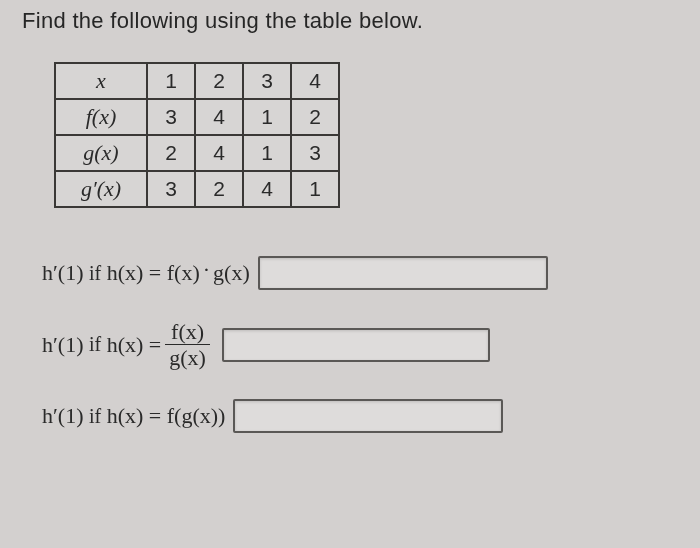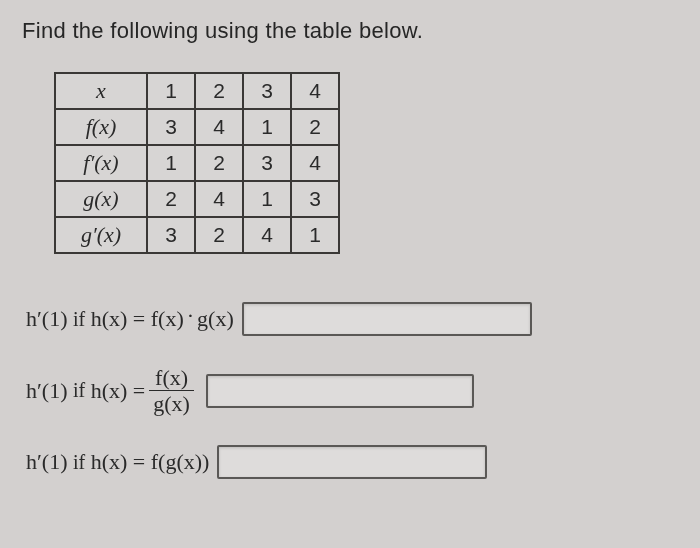--- a/index.html
+++ b/index.html
@@ -6,21 +6,21 @@
   html, body {
     margin: 0;
     padding: 0;
     width: 700px;
     height: 548px;
     background: #d3d0cf;
     font-family: Georgia, 'Times New Roman', serif;
     color: #2a2a2a;
   }
   .page {
-    padding: 18px 22px;
+    padding: 8px 22px;
     position: relative;
   }
   .prompt {
     font-size: 22px;
     margin-bottom: 28px;
     letter-spacing: 0.3px;
     font-family: Verdana, Geneva, sans-serif;
     color: #262626;
   }
   .tbl-wrap {
@@ -41,21 +41,21 @@
     font-family: Verdana, Geneva, sans-serif;
   }
   table.data td.rowhdr {
     min-width: 92px;
     font-family: 'Times New Roman', serif;
     font-style: italic;
     font-size: 22px;
   }
   .mathvar { font-style: italic; font-family:'Times New Roman',serif; }
   .fn { font-family:'Times New Roman',serif; }
-  .questions { margin-left: 4px; text-align: right; }
+  .questions { margin-left: 20px; text-align: right; }
   .qrow {
     display: flex;
     align-items: center;
     margin-bottom: 30px;
     font-size: 22px;
     font-family: 'Times New Roman', serif;
   }
   .qtext { white-space: nowrap; display:flex; align-items:center; }
   .ansbox {
     display: inline-block;
@@ -97,27 +97,20 @@
         <td>2</td>
         <td>3</td>
         <td>4</td>
       </tr>
       <tr>
         <td class="rowhdr"><span class="fn">f(x)</span></td>
         <td>3</td>
         <td>4</td>
         <td>1</td>
         <td>2</td>
-      </tr>
-      <tr>
-        <td class="rowhdr"><span class="fn">f′(x)</span></td>
-        <td>1</td>
-        <td>2</td>
-        <td>3</td>
-        <td>4</td>
       </tr>
       <tr>
         <td class="rowhdr"><span class="fn">g(x)</span></td>
         <td>2</td>
         <td>4</td>
         <td>1</td>
         <td>3</td>
       </tr>
       <tr>
         <td class="rowhdr"><span class="fn">g′(x)</span></td>

